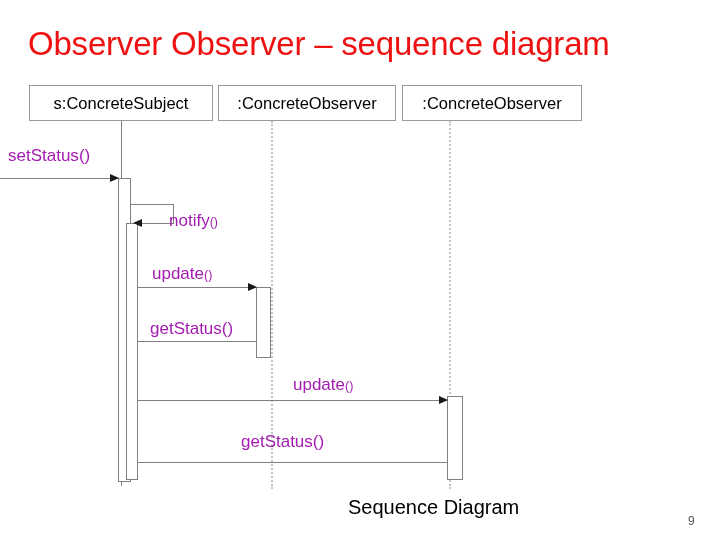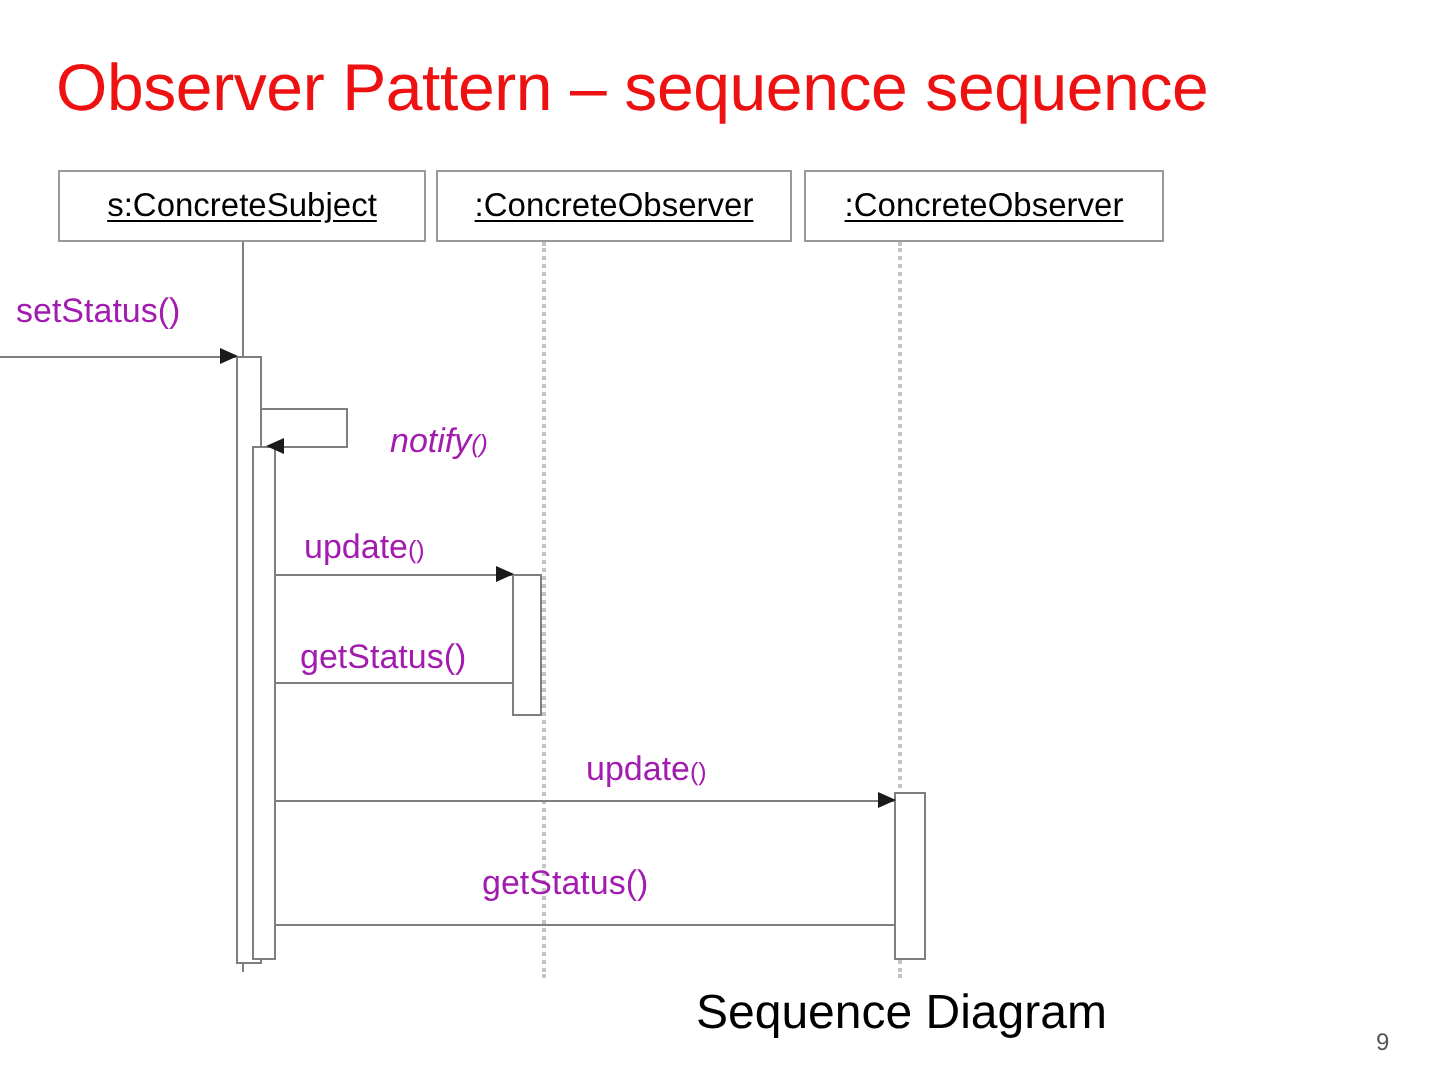--- a/index.html
+++ b/index.html
@@ -41,21 +41,20 @@
     box-sizing: border-box;
     border: 1px solid #9a9a9a;
     background: #ffffff;
     display: flex;
     align-items: center;
     justify-content: center;
   }
   .head-label {
     font-size: 16.5px;
     line-height: 20px;
-    text-decoration: underline;
     text-underline-offset: 2px;
     white-space: nowrap;
     color: #000000;
   }
 
   
   .lifeline-solid {
     position: absolute;
     width: 1px;
     background: #7f7f7f;
@@ -108,38 +107,38 @@
     white-space: nowrap;
     color: #a21caf;
   }
   .msg-label .paren-small {
     font-size: 12.5px;
   }
 
   
   #caption {
     position: absolute;
-    font-size: 24px;
+    font-size: 20px;
     line-height: 24px;
     white-space: nowrap;
     color: #000000;
   }
   #page-number {
     position: absolute;
     font-size: 12px;
     line-height: 14px;
     color: #555555;
   }
 </style>
 </head>
 <body>
 
 <div id="slide">
 
-  <div id="title">Observer Pattern – sequence sequence</div>
+  <div id="title">Observer Observer – sequence diagram</div>
 
   <div class="head-box" style="left:29px; top:85px; width:184px; height:36px;">
     <span class="head-label">s:ConcreteSubject</span>
   </div>
 
   <div class="head-box" style="left:218px; top:85px; width:178px; height:36px;">
     <span class="head-label">:ConcreteObserver</span>
   </div>
 
   <div class="head-box" style="left:402px; top:85px; width:180px; height:36px;">
@@ -165,21 +164,21 @@
   </div>
   <div class="msg-line" style="left:0px; top:178px; width:118px;"></div>
   <div class="arrow-right" style="left:110px; top:173.5px;"></div>
 
   <div class="msg-line" style="left:131px; top:204px; width:43px;"></div>
 
   <div class="v-line" style="left:173px; top:204px; height:19px;"></div>
 
   <div class="msg-line" style="left:138px; top:223px; width:36px;"></div>
   <div class="arrow-left" style="left:133px; top:218.5px;"></div>
-  <div class="msg-label" style="left:195px; top:211px;font-style:italic;">
+  <div class="msg-label" style="left:169px; top:211px;">
     <span>notify</span><span class="paren-small">()</span>
   </div>
 
   <div class="msg-label" style="left:152px; top:264px;">
     <span>update</span><span class="paren-small">()</span>
   </div>
   <div class="msg-line" style="left:137px; top:287px; width:119px;"></div>
   <div class="arrow-right" style="left:248px; top:282.5px;"></div>
 
   <div class="msg-label" style="left:150px; top:319px;">

